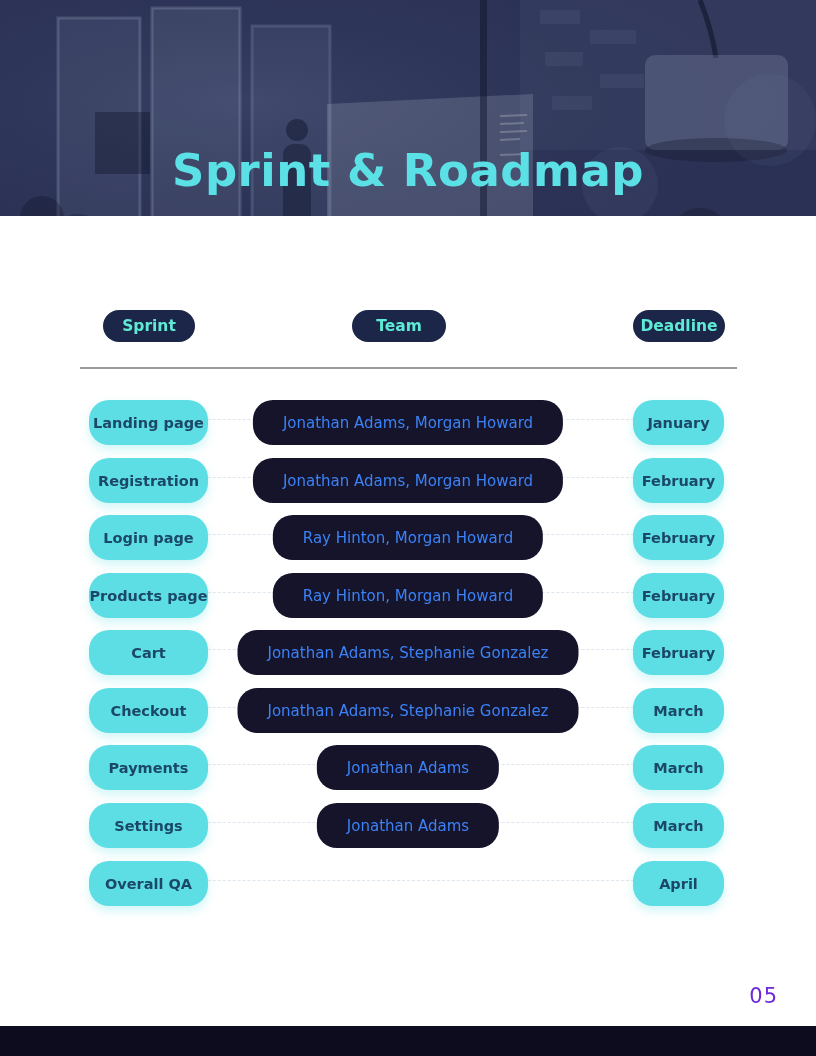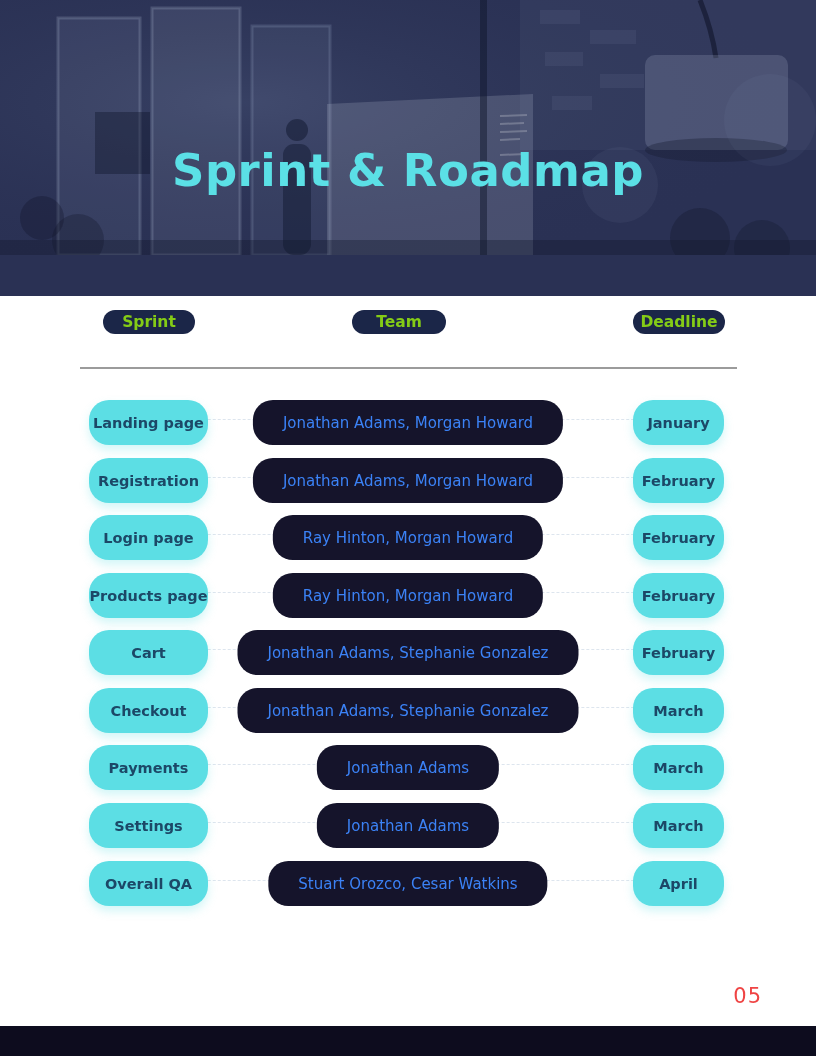--- a/index.html
+++ b/index.html
@@ -2,30 +2,30 @@
 <html><head>
 <meta charset="utf-8">
 <style>
   html,body{margin:0;padding:0;background:#e8e8e8;}
   .page{
     position:relative;width:816px;height:1056px;margin:0 auto;
     background:#ffffff;overflow:hidden;
     font-family:"DejaVu Sans","Liberation Sans",sans-serif;
   }
   
-  .hero{position:absolute;top:0;left:0;width:816px;height:296px;background:#2A3154;overflow:hidden;}
+  .hero{position:absolute;top:0;left:0;width:816px;height:216px;background:#2A3154;overflow:hidden;}
   .hero svg{position:absolute;top:0;left:0;}
   .hero-title{
     position:absolute;top:148px;left:0;width:816px;text-align:center;
     font-size:45px;font-weight:700;letter-spacing:0.5px;color:#5BE0E6;line-height:1;
   }
   
   .hdr-pill{
-    position:absolute;top:310px;height:24px;border-radius:20px;background:#1B2648;
-    color:#84cc16;font-size:15.5px;font-weight:700;
+    position:absolute;top:310px;height:32px;border-radius:20px;background:#1B2648;
+    color:#5eead4;font-size:15.5px;font-weight:700;
     display:flex;align-items:center;justify-content:center;box-sizing:border-box;
   }
   .hdr-sprint{left:103px;width:92px;}
   .hdr-team{left:352px;width:94px;}
   .hdr-deadline{left:633px;width:92px;}
   .divider{position:absolute;top:367px;left:80px;width:657px;height:2px;background:#9B9B9B;}
   
   .row{position:absolute;left:0;width:816px;height:39px;}
   .row .connector{position:absolute;top:19px;left:148px;width:531px;border-top:1px dashed #DDE5EE;}
   .pill{
@@ -37,22 +37,22 @@
     box-shadow:0 5px 10px rgba(92,222,228,0.28);
   }
   .pill-sprint{left:89px;width:119px;}
   .pill-deadline{left:633px;width:91px;}
   .pill-dark{
     left:50%;transform:translateX(-50%);padding:0 30px;
     background:#15142B;color:#3b82f6;font-size:15px;font-weight:500;
   }
   
   .page-number{
-    position:absolute;top:984px;right:54px;
-    font-size:21px;font-weight:500;letter-spacing:1px;color:#ef4444;
+    position:absolute;top:984px;right:38px;
+    font-size:21px;font-weight:500;letter-spacing:1px;color:#6d28d9;
   }
   .footer-bar{position:absolute;top:1026px;left:0;width:816px;height:30px;background:#0D0C1E;}
 </style>
 </head>
 <body>
 
 <div class="page">
 
   <div class="hero">
     <svg width="816" height="255" viewBox="0 0 816 255" aria-hidden="true">
@@ -221,23 +221,20 @@
     <div class="pill pill-cyan pill-deadline">
         <span>March</span>
       </div>
   </div>
 
   <div class="row" style="top:861px">
     <div class="connector"></div>
     <div class="pill pill-cyan pill-sprint">
         <span>Overall QA</span>
       </div>
-    <div class="pill pill-dark">
-        <span>Stuart Orozco, Cesar Watkins</span>
-      </div>
     <div class="pill pill-cyan pill-deadline">
         <span>April</span>
       </div>
   </div>
 
   <div class="page-number">05</div>
   <div class="footer-bar"></div>
 
 </div>
 

